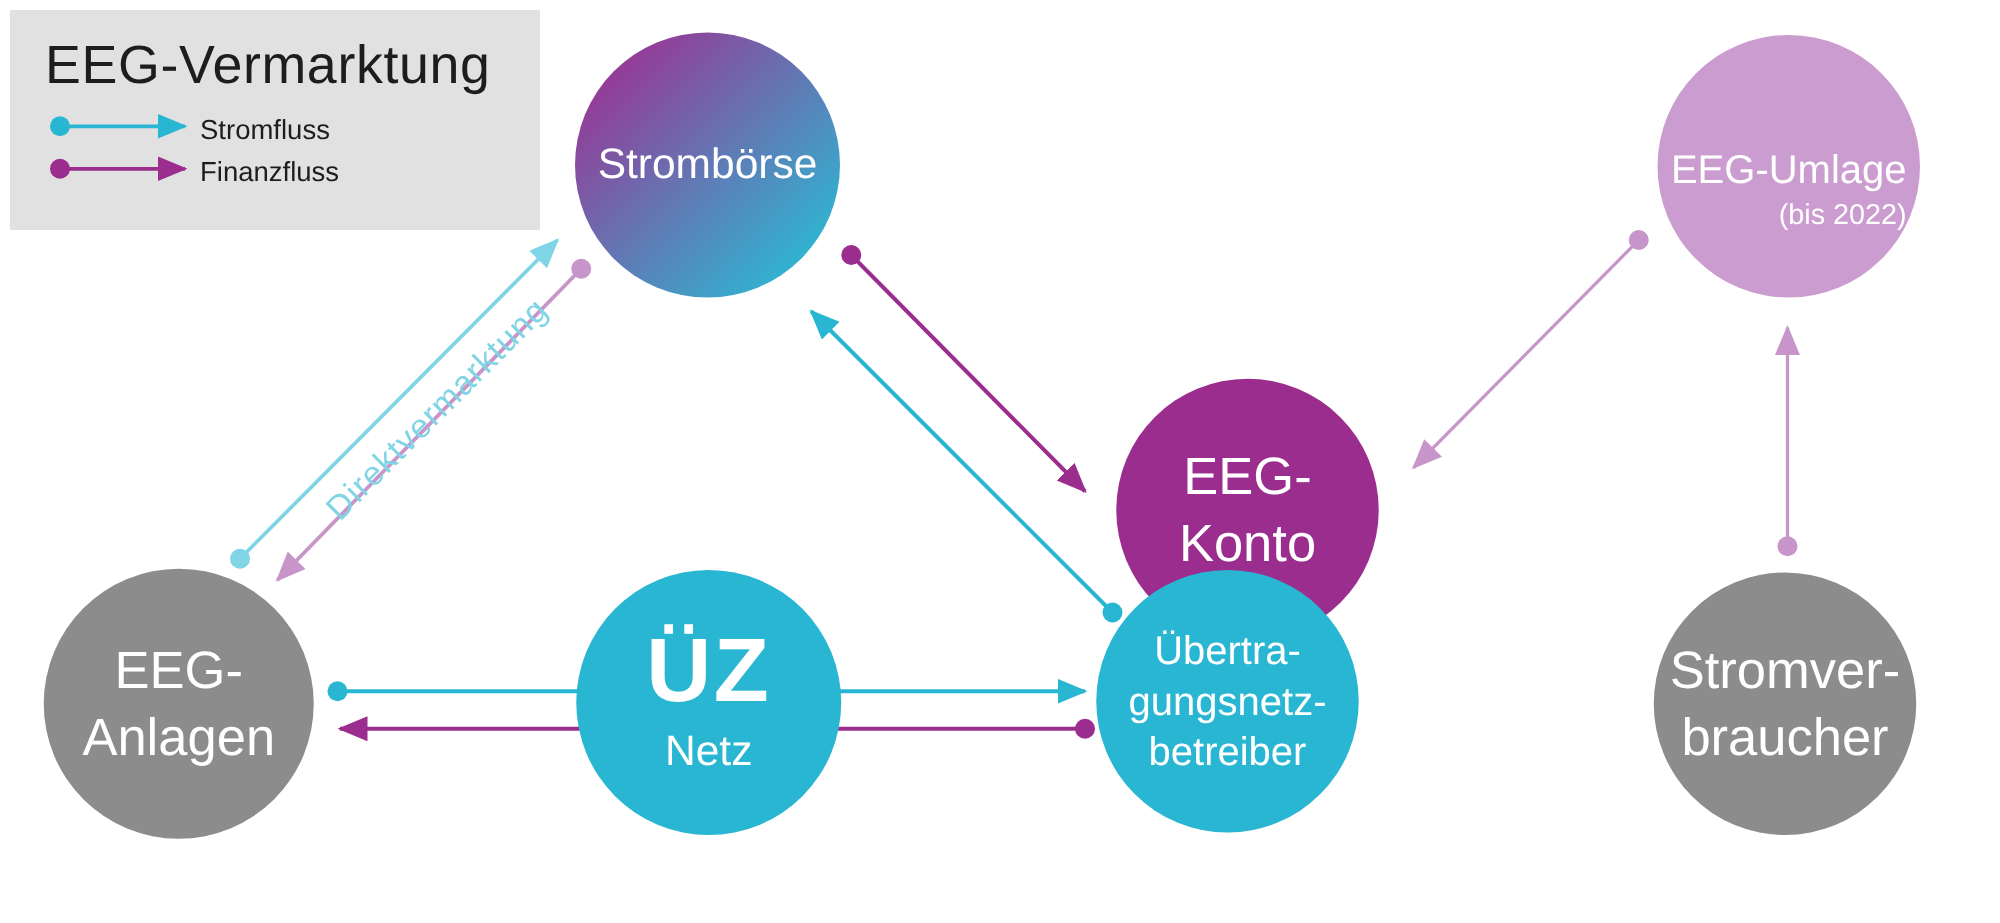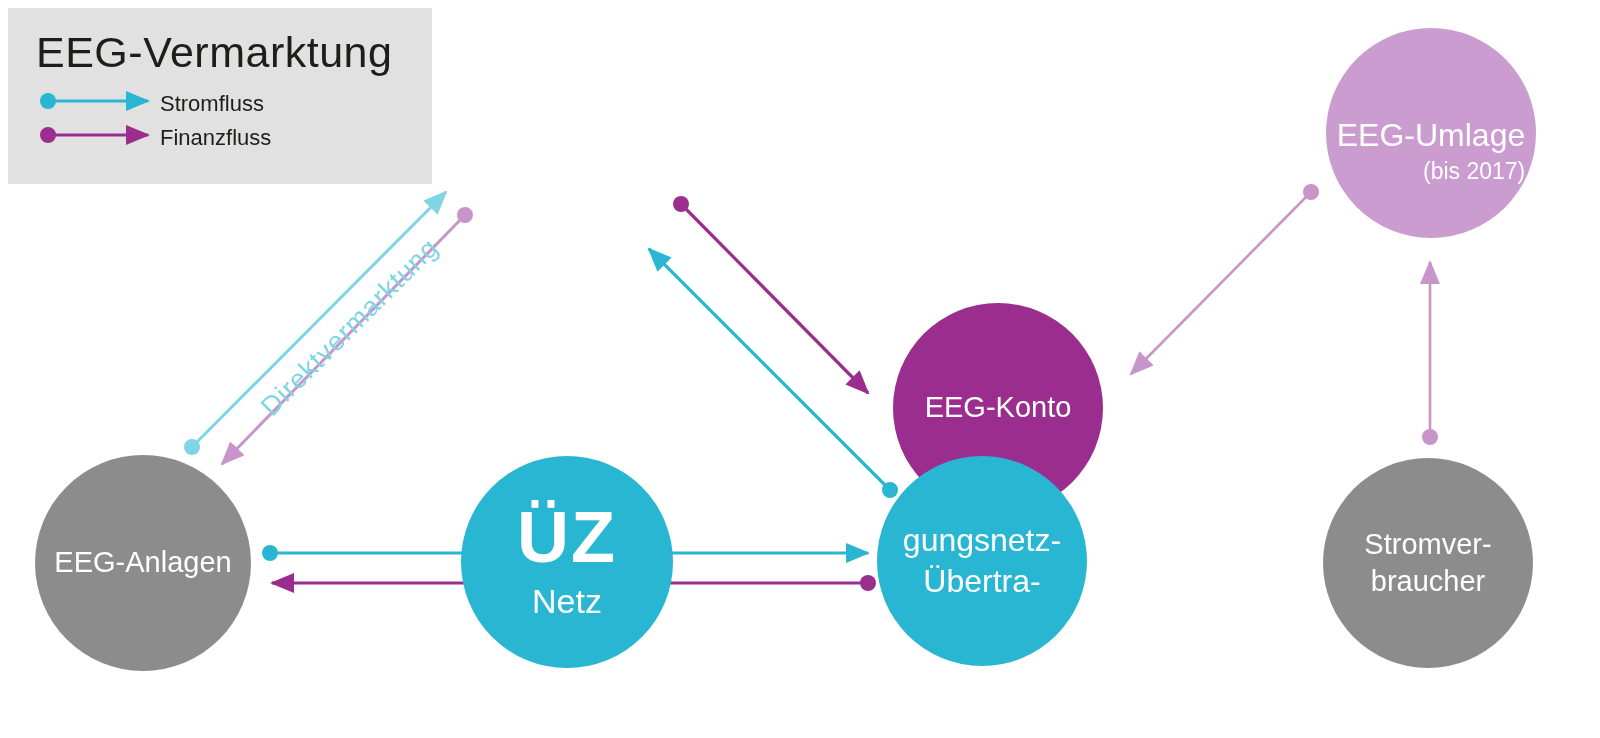--- a/index.html
+++ b/index.html
@@ -8,21 +8,21 @@
   svg.arrows{position:absolute;left:0;top:0;z-index:1;}
 
   
   .s-cyan{stroke:var(--cyan);}     .f-cyan{fill:var(--cyan);}
   .s-magenta{stroke:var(--magenta);} .f-magenta{fill:var(--magenta);}
   .s-lcyan{stroke:var(--light_cyan);} .f-lcyan{fill:var(--light_cyan);}
   .s-lpurple{stroke:var(--light_purple);} .f-lpurple{fill:var(--light_purple);}
 
   .node{position:absolute;z-index:2;border-radius:50%;display:flex;flex-direction:column;
         align-items:center;justify-content:center;text-align:center;color:var(--node_text);}
-  .nlabel{font-size:29px;line-height:1.28;}
+  .nlabel{font-size:42px;line-height:1.28;}
   #node-stromboerse{left:460px;top:26px;width:212px;height:212px;
       background:linear-gradient(135deg,var(--grad_purple) 8%,var(--grad_cyan) 88%);}
   #node-stromboerse .nlabel{font-size:34px;}
   #node-eeg-umlage{left:1326px;top:28px;width:210px;height:210px;background:var(--umlage_bg);padding-top:0;}
   #node-eeg-umlage .inner{margin-top:34px;text-align:right;}
   #node-eeg-umlage .nlabel{font-size:32px;}
   .nsub{font-size:23px;margin-top:2px;}
   #node-eeg-konto{left:893px;top:303px;width:210px;height:210px;background:var(--magenta);}
   #node-uenb{left:877px;top:456px;width:210px;height:210px;background:var(--cyan);}
   #node-uenb .nlabel{font-size:32px;}
@@ -83,29 +83,33 @@
     <line x1="868" y1="583" x2="272" y2="583" class="s-magenta" stroke-width="3.2" marker-start="url(#dot-magenta)" marker-end="url(#arr-magenta)"></line>
     <line x1="1311" y1="192" x2="1131" y2="374" class="s-lpurple" stroke-width="2.6" marker-start="url(#dot-lpurple)" marker-end="url(#arr-lpurple)"></line>
     <line x1="1430" y1="437" x2="1430" y2="262" class="s-lpurple" stroke-width="2.6" marker-start="url(#dot-lpurple)" marker-end="url(#arr-lpurple)"></line>
   </svg>
 
   <div class="node" id="node-eeg-konto">
     <div class="nlabel">EEG-Konto</div>
   </div>
 
   <div class="node" id="node-uenb">
+    <div class="nlabel">Übertra-</div>
     <div class="nlabel">gungsnetz-</div>
-    <div class="nlabel">Übertra-</div>
+    <div class="nlabel">betreiber</div>
   </div>
 
+  <div class="node" id="node-stromboerse">
+    <div class="nlabel">Strombörse</div>
+  </div>
 
   <div class="node" id="node-eeg-umlage">
     <div class="inner">
       <div class="nlabel">EEG-Umlage</div>
-      <div class="nsub">(bis 2017)</div>
+      <div class="nsub">(bis 2022)</div>
     </div>
   </div>
 
   <div class="node" id="node-uz">
     <div class="uz-logo">ÜZ</div>
     <div class="uz-sub">Netz</div>
   </div>
 
   <div class="node" id="node-eeg-anlagen">
     <div class="nlabel">EEG-Anlagen</div>

